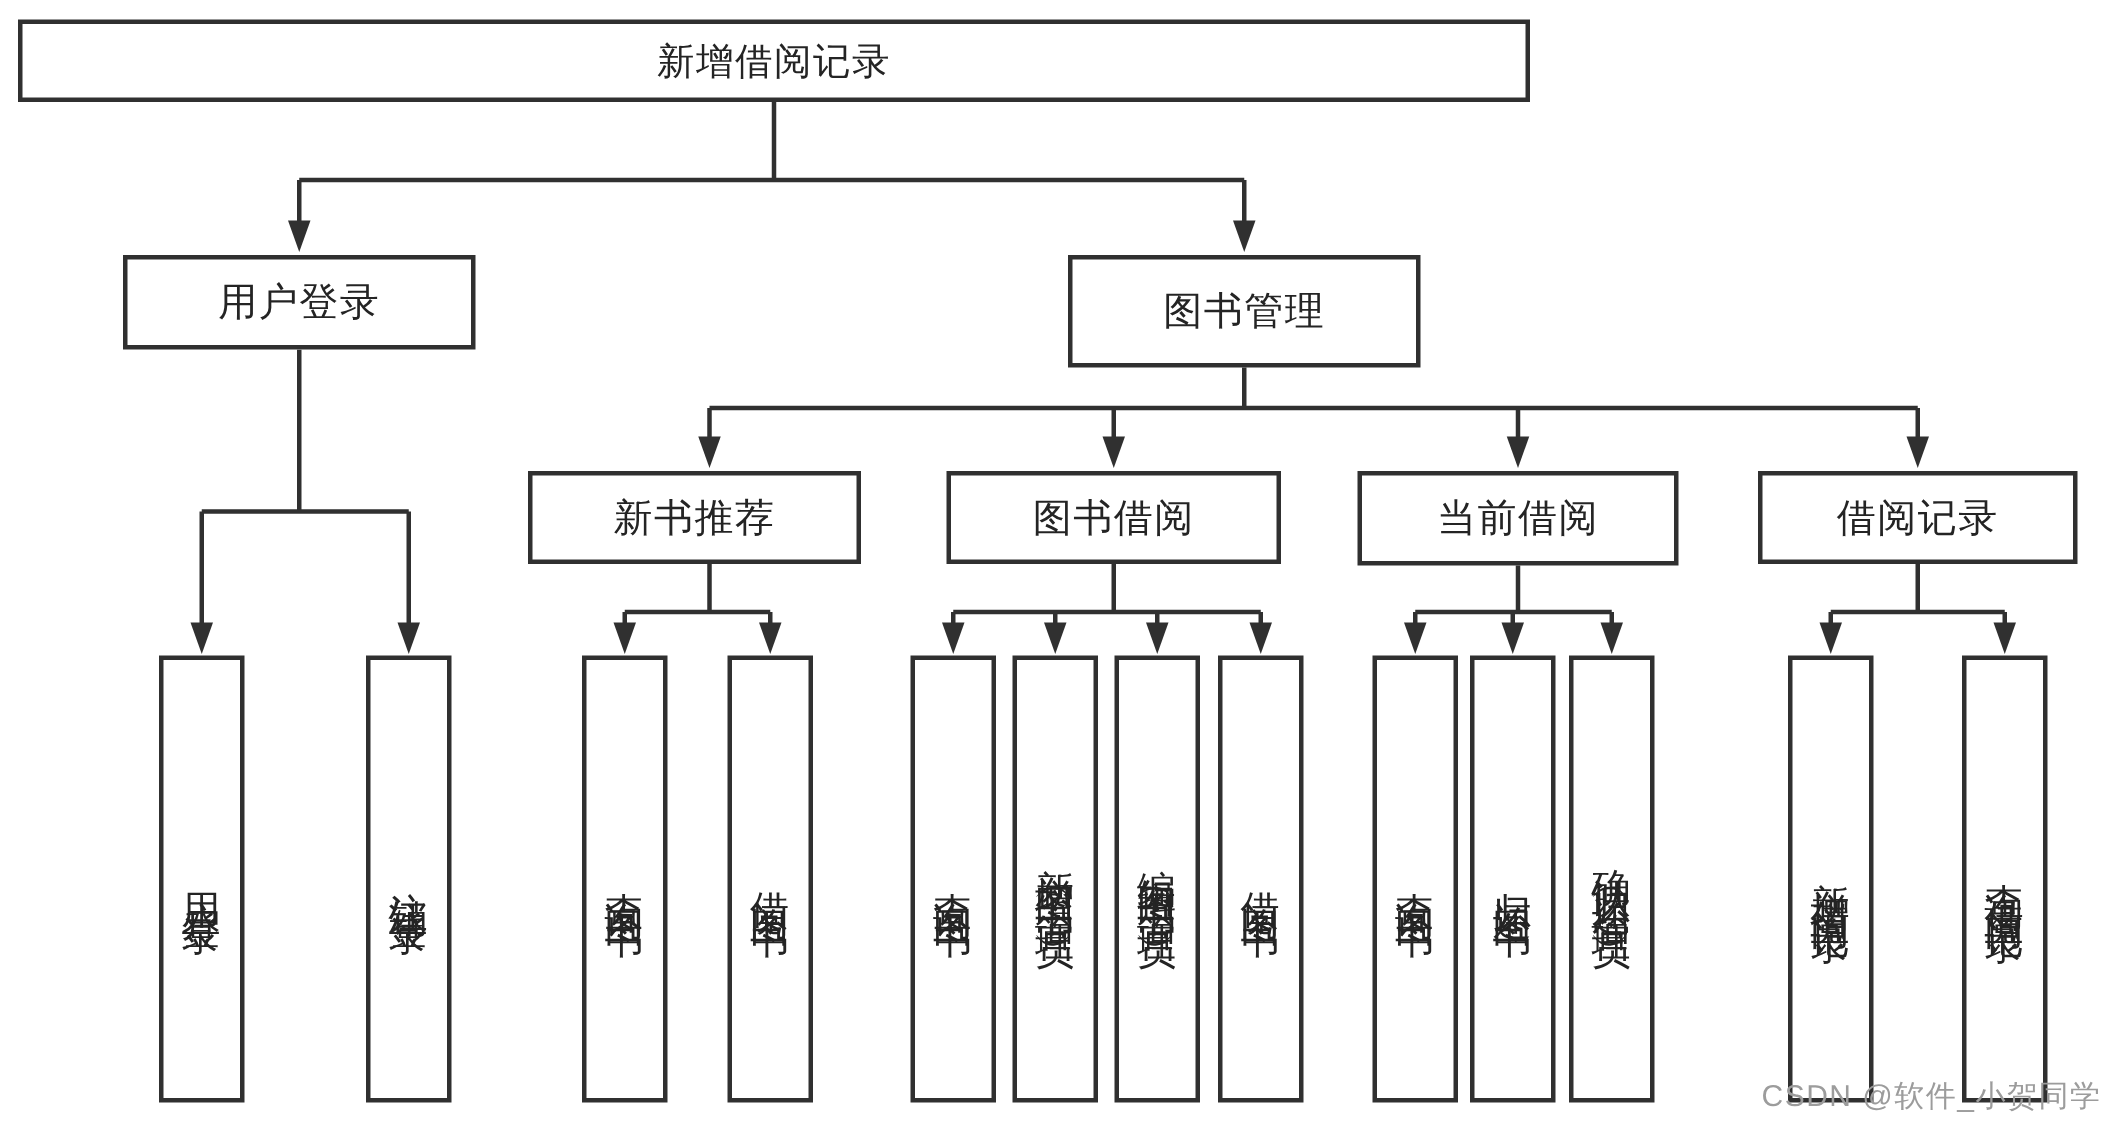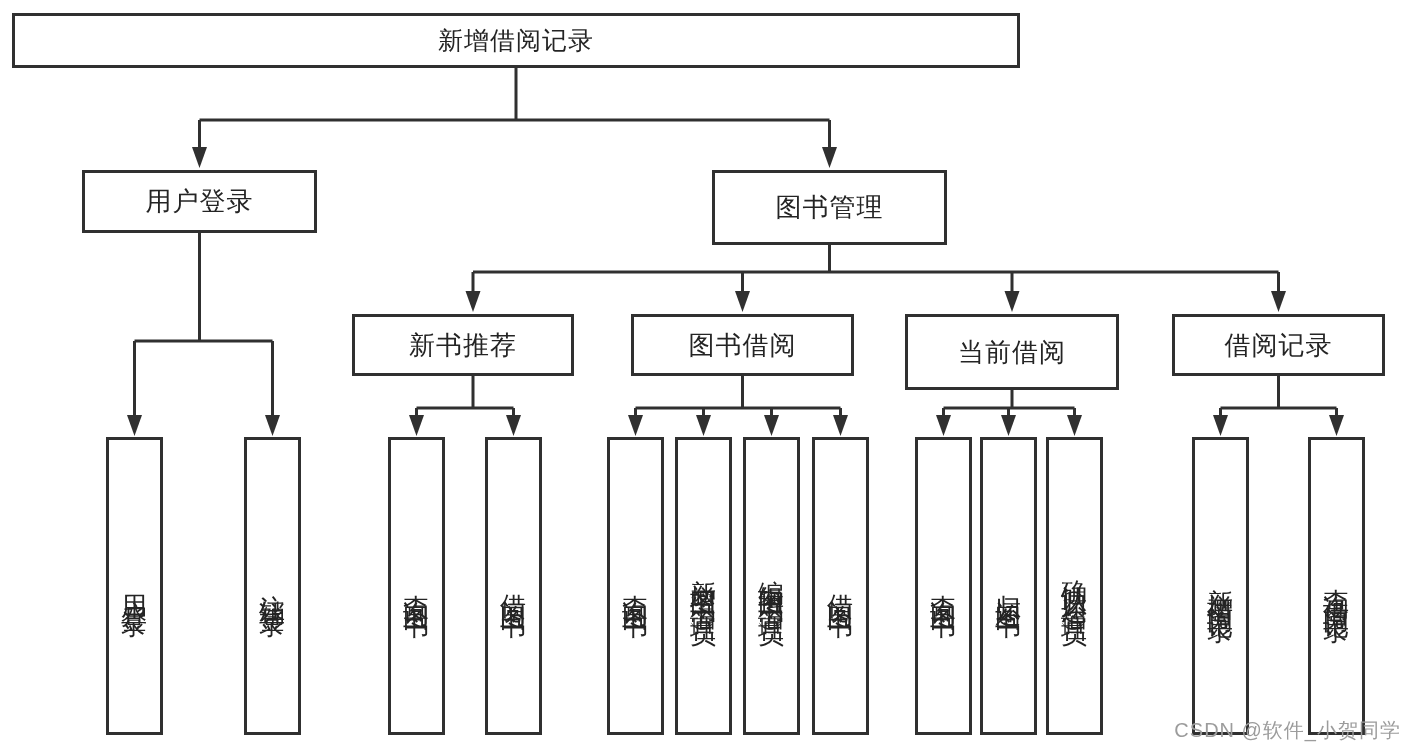--- a/index.html
+++ b/index.html
@@ -36,21 +36,21 @@
     justify-content: center;
     color: var(--text);
   }
   .h-label { font-size: 26px; letter-spacing: 1px; white-space: nowrap; }
   .root-box { left: 12px; top: 13px; width: 1008px; height: 55px; }
   .root-box .h-label { font-size: 25px; }
   .n-user-login   { left: 82px;  top: 170px; width: 235px; height: 63px; }
   .n-book-mgmt    { left: 712px; top: 170px; width: 235px; height: 75px; }
   .n-newbook      { left: 352px; top: 314px; width: 222px; height: 62px; }
   .n-borrowing    { left: 631px; top: 314px; width: 223px; height: 62px; }
-  .n-current      { left: 905px; top: 314px; width: 214px; height: 76px; }
+  .n-current      { left: 905px; top: 314px; width: 214px; height: 63px; }
   .n-records      { left: 1172px; top: 314px; width: 213px; height: 62px; }
   .leaf {
     top: 437px;
     width: 57px;
     height: 298px;
     writing-mode: vertical-rl;
     font-size: 26px;
     letter-spacing: 6px;
     line-height: 1;
   }

